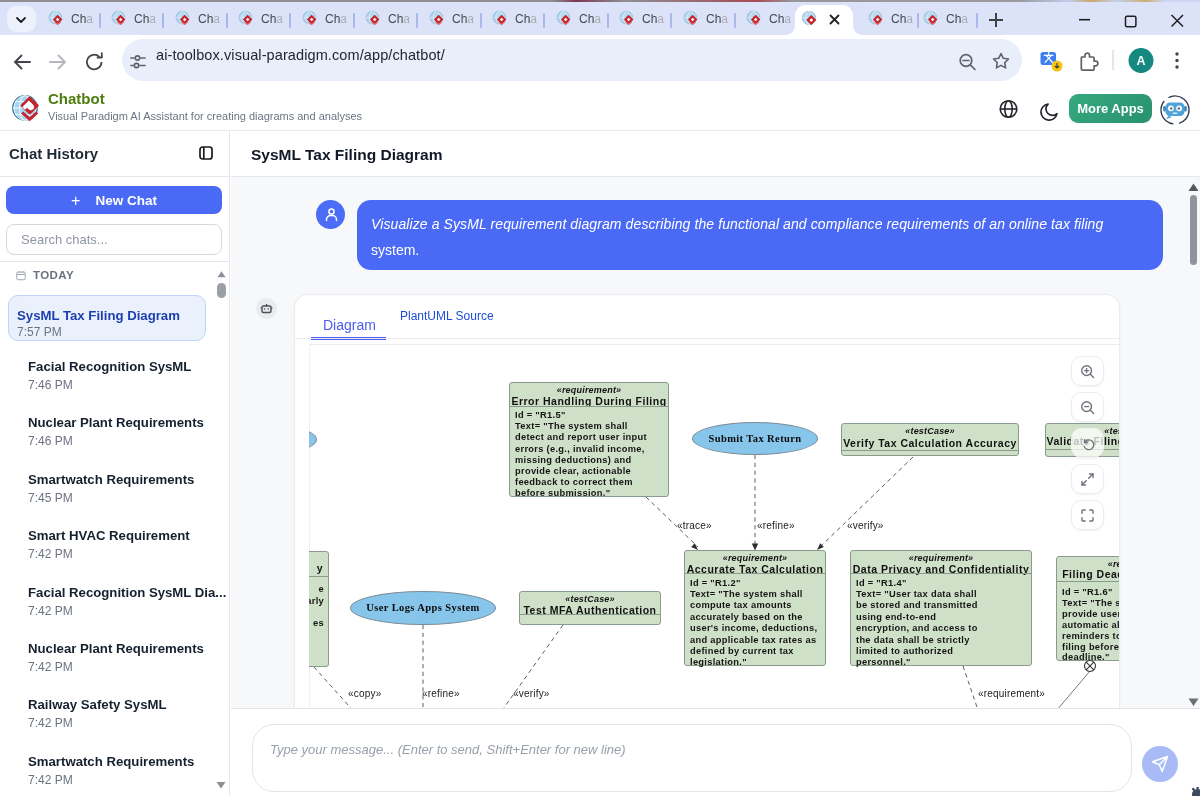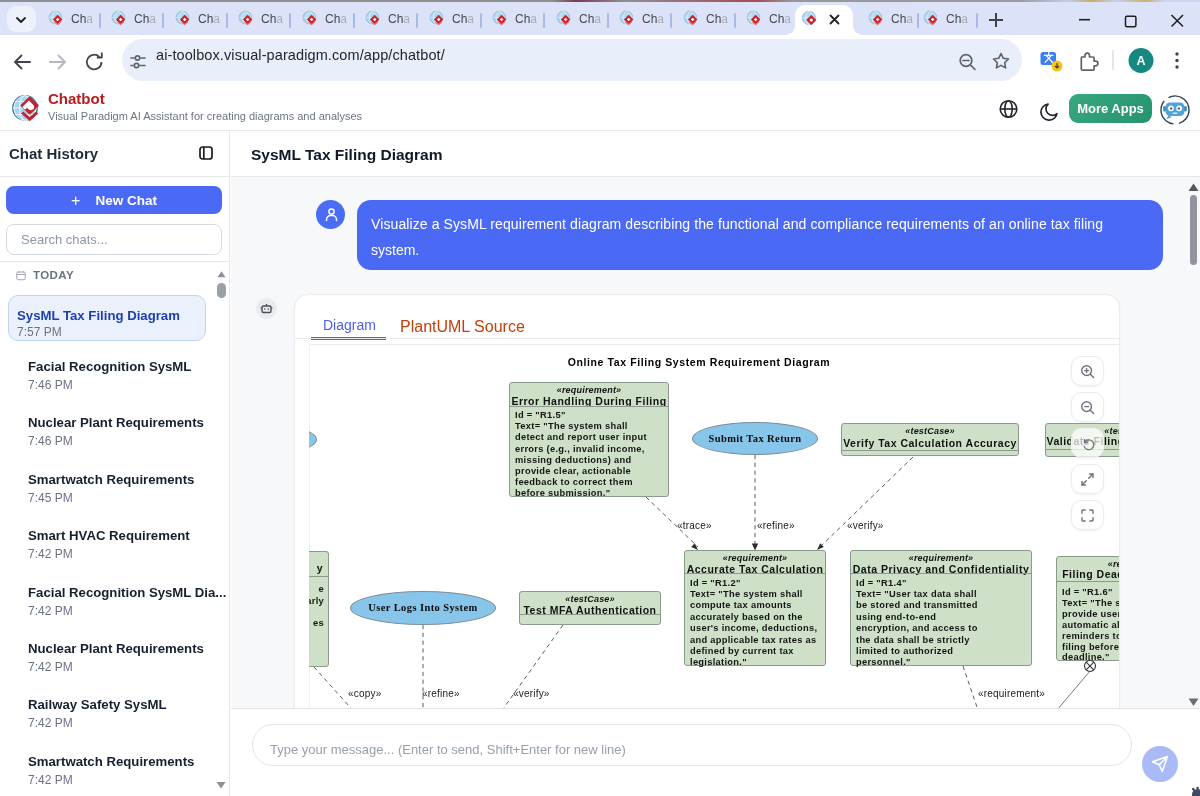--- a/index.html
+++ b/index.html
@@ -18,21 +18,21 @@
 #activetab:before { content:""; position:absolute; left:-10px; bottom:0; width:10px; height:10px; background:radial-gradient(circle at 0 0, transparent 10px, #fff 10px); }
 #activetab:after { content:""; position:absolute; right:-10px; bottom:0; width:10px; height:10px; background:radial-gradient(circle at 10px 0, transparent 10px, #fff 10px); }
 
 
 #toolbar { position:absolute; left:0; top:35px; width:1200px; height:50px; background:#ffffff; }
 #addrpill { position:absolute; left:122px; top:39px; width:900px; height:42px; background:#e9eefb; border-radius:21px; }
 #urltext { position:absolute; left:156px; top:47px; font-size:14.5px; color:#24262b; letter-spacing:0.1px;}
 
 
 #appheader { position:absolute; left:0; top:85px; width:1200px; height:46px; background:#fff; border-bottom:1px solid #e7e9ec; }
-#apptitle { position:absolute; left:48px; top:90px; font-size:15px; font-weight:bold; color:#b91c1c; }
+#apptitle { position:absolute; left:48px; top:90px; font-size:15px; font-weight:bold; color:#4d7c0f; }
 #appsub { position:absolute; left:48px; top:110px; font-size:11px; color:#6d7582; }
 #moreapps { position:absolute; left:1069px; top:94px; width:83px; height:29px; background:linear-gradient(135deg,#37a87f,#27926f); border-radius:9px; color:#fff; font-size:13px; font-weight:bold; text-align:center; line-height:29px; }
 
 
 #sidebar { position:absolute; left:0; top:131px; width:230px; height:665px; background:#fff; border-right:1px solid #e5e7eb; }
 #sbheader { position:absolute; left:0; top:0; width:229px; height:46px; border-bottom:1px solid #e5e7eb; background:#fff;}
 #sbtitle { position:absolute; left:9px; top:14px; font-size:15px; font-weight:bold; color:#1f2937;text-align:right; }
 #newchat { position:absolute; left:6px; top:55px; width:216px; height:28px; background:#4a6af5; border-radius:8px; color:#fff; text-align:center; font-size:13.5px; font-weight:bold; line-height:28px; }
 #searchbox { position:absolute; left:6px; top:93px; width:216px; height:31px; border:1px solid #d5d9e0; border-radius:8px; background:#fff; }
 #searchph { position:absolute; left:14px; top:7px; font-size:13px; color:#8f97a3; }
@@ -45,34 +45,34 @@
 #activeitem .d { position:absolute; left:8px; top:29px; font-size:12px; color:#6b7280; }
 
 
 #main { position:absolute; left:231px; top:131px; width:969px; height:665px; }
 #maintitle { position:absolute; left:20px; top:15px; font-size:15.5px; font-weight:bold; color:#111827; }
 #mtborder { position:absolute; left:0; top:45px; width:969px; height:1px; background:#e5e7eb; }
 #chatarea { position:absolute; left:0; top:46px; width:969px; height:532px; background:#f7f8fa; border-bottom:1px solid #e2e4e8; overflow:hidden; }
 
 #uavatar { position:absolute; left:85px; top:23px; width:29px; height:29px; border-radius:50%; background:#4a6cf6; }
 #ububble { position:absolute; left:126px; top:23px; width:806px; height:70px; background:#4a6af5; border-radius:14px; color:#fff; font-size:14px; }
-#ububble .l1 { position:absolute; left:14px; top:16px; letter-spacing:0.1px; }
+#ububble .l1 { position:absolute; left:14px; top:16px; letter-spacing:0.1px;font-style:italic; }
 #ububble .l2 { position:absolute; left:14px; top:42px; }
 
 #boticon { position:absolute; left:25px; top:121px; width:21px; height:21px; border-radius:50%; background:#e9ebee; }
 #card { position:absolute; left:63px; top:117px; width:826px; height:600px; background:#fff; border:1px solid #ececf0; border-radius:14px; box-shadow:0 1px 3px rgba(0,0,0,0.05); }
 #tabdiag { position:absolute; left:28px; top:22px; font-size:14px; color:#4c5ef0; }
-#tabsrc { position:absolute; left:105px; top:23px; font-size:16px; color:#c2410c; }
+#tabsrc { position:absolute; left:105px; top:14px; font-size:12px; color:#1d4ed8; }
 #tabuline { position:absolute; left:16px; top:42px; width:75px; height:2.5px; background:#4c5eef; }
 #tabborder { position:absolute; left:0; top:42.5px; width:824px; height:1px; background:#e9ebef; }
 #diagram { position:absolute; left:14px; top:49px; width:810px; height:500px; background:#fff; overflow:hidden; }
 
 
 #inputarea { position:absolute; left:231px; top:710px; width:969px; height:86px; background:#fff; }
-#inputbox { position:absolute; left:21px; top:14px; width:880px; height:42px; border:1px solid #e3e6ea; border-radius:22px; background:#fff; }
+#inputbox { position:absolute; left:21px; top:14px; width:880px; height:68px; border:1px solid #e3e6ea; border-radius:22px; background:#fff;font-style:italic; }
 #inputph { position:absolute; left:17px; top:17px; font-size:13px; color:#98a0ab; }
 #sendbtn { position:absolute; left:911px; top:36px; width:36px; height:36px; border-radius:50%; background:#a8bbf7; }
 
 
 #dtitle { position:absolute; left:180px; top:12px; width:420px; text-align:center; font-size:10.5px; font-weight:bold; color:#000; letter-spacing:0.6px; white-space:nowrap; }
 .dbox { position:absolute; background:#cfe0c8; border:1px solid #8b9b8b; border-radius:3px; }
 .dhead { position:absolute; left:0; right:0; text-align:center; font-style:italic; font-size:9px; font-weight:bold; color:#111; letter-spacing:0.2px;}
 .dtitle2 { position:absolute; left:0; right:0; text-align:center; font-size:10.5px; font-weight:bold; color:#111; letter-spacing:0.5px; white-space:nowrap;}
 .ddiv { position:absolute; left:0; right:0; height:1px; background:#8b9b8b; }
 .dbody { position:absolute; left:5px; right:2px; font-size:9.3px; font-weight:bold; color:#151515; letter-spacing:0.3px; line-height:11.5px; white-space:pre; }
@@ -341,21 +341,20 @@
         <circle cx="8.3" cy="6" r="0.8" fill="#4a4f57"></circle>
       </svg>
     <div id="card">
       <div id="tabdiag">Diagram</div>
       <div id="tabsrc">PlantUML Source</div>
       <div id="tabuline"></div>
       <div id="tabborder"></div>
       <div id="diagram">
         <div style="position:absolute;left:0;top:0;width:810px;height:1px;background:#e9ebee;"></div>
           <div style="position:absolute;left:0;top:0;width:1px;height:366px;background:#f0f1f4;"></div>
-          <div id="dtitle">Online Tax Filing System Requirement Diagram</div>
 
         <div class="dellipse" style="left:-112px;top:79px;width:120px;height:33px;"></div>
         <div class="dbox" style="left:-70px;top:207px;width:90px;height:116px;">
           <div class="dtitle2" style="top:10px;text-align:right;padding-right:5px;">y</div>
           <div class="ddiv" style="top:24px;"></div>
           <div class="dbody" style="text-align:right;right:4px;top:21px;line-height:11.3px;">
 e
 arly
 
 es</div>
@@ -384,21 +383,21 @@
           <div class="ddiv" style="top:26px;"></div>
         </div>
 
         <div class="dbox" style="left:736px;top:79px;width:168px;height:34px;">
           <div class="dhead" style="top:2px;">«testCase»</div>
           <div class="dtitle2" style="top:11px;">Validate Filing Deadline Alerts</div>
           <div class="ddiv" style="top:24.5px;"></div>
         </div>
 
         <div class="dellipse" style="left:41px;top:247px;width:146px;height:34px;"></div>
-        <div class="eltext" style="left:41px;width:146px;top:258px;">User Logs Into System</div>
+        <div class="eltext" style="left:41px;width:146px;top:258px;">User Logs Apps System</div>
 
         <div class="dbox" style="left:210px;top:247px;width:142px;height:34px;">
           <div class="dhead" style="top:2px;">«testCase»</div>
           <div class="dtitle2" style="top:12px;">Test MFA Authentication</div>
           <div class="ddiv" style="top:22px;"></div>
         </div>
 
         <div class="dbox" style="left:375px;top:206px;width:142px;height:116px;">
           <div class="dhead" style="top:2px;">«requirement»</div>
           <div class="dtitle2" style="top:12px;">Accurate Tax Calculation</div>

